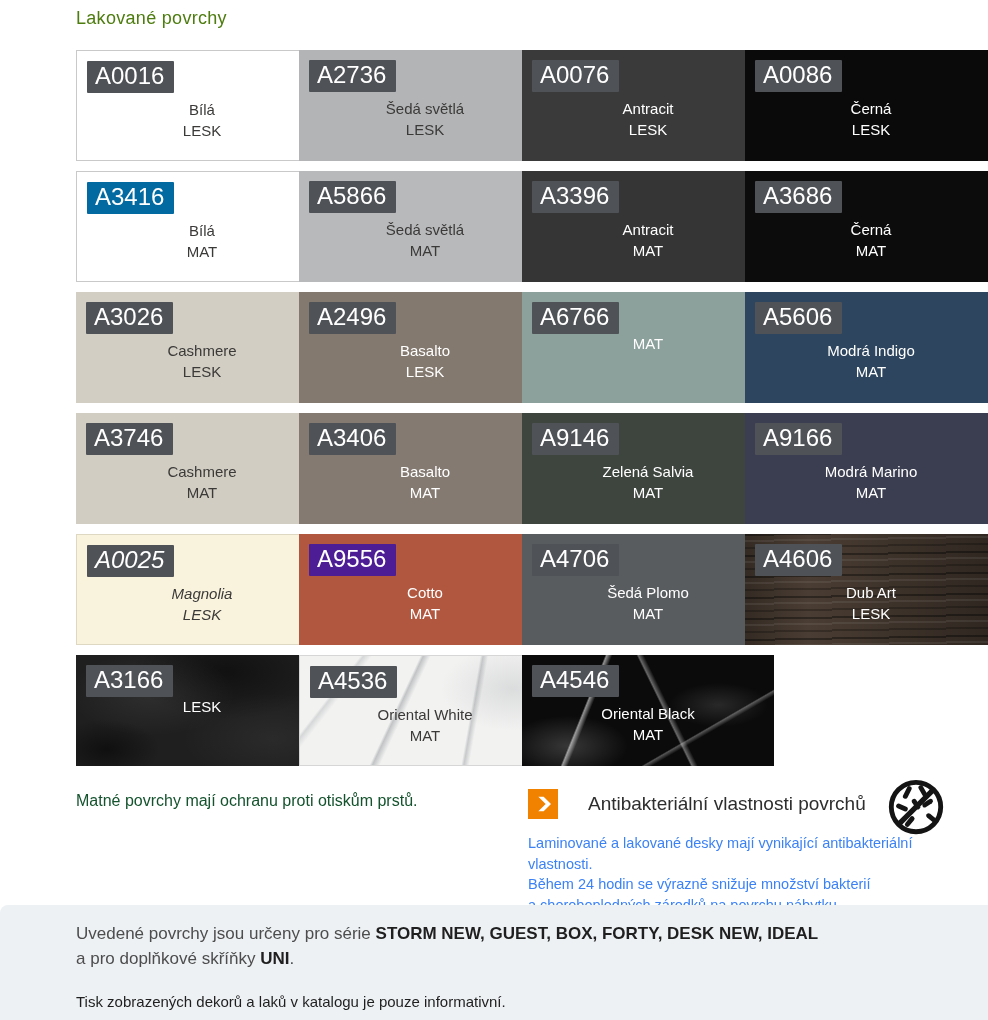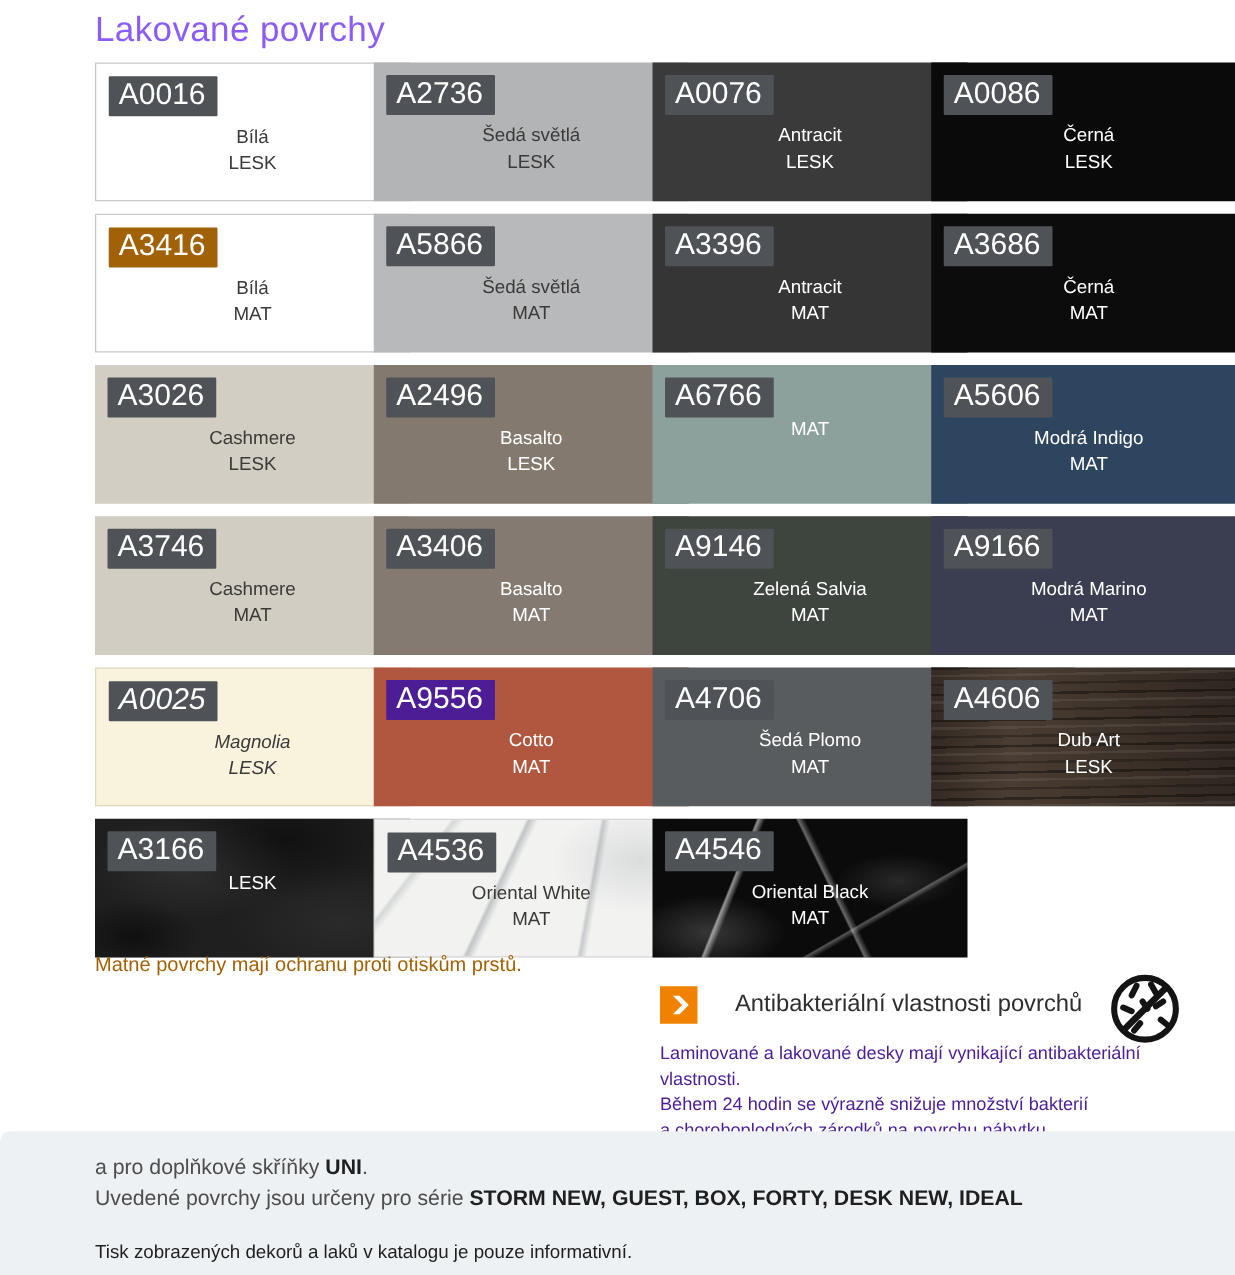--- a/index.html
+++ b/index.html
@@ -3,21 +3,21 @@
 <meta charset="utf-8">
 <style>
   * { margin:0; padding:0; box-sizing:border-box; }
   html,body { background:#ffffff; }
   .page {
     position:relative; width:988px; height:1020px; overflow:hidden;
     background:#ffffff; font-family:"Liberation Sans", sans-serif; color:#3b3a39;
   }
   .page-title {
     position:absolute; left:76px; top:8px;
-    font-size:28px; font-weight:300; letter-spacing:.3px; color:#8b5cf6;
+    font-size:18px; font-weight:300; letter-spacing:.3px; color:#4d7c0f;
   }
   .top-note { position:absolute; left:393px; top:13px; display:flex; align-items:center; gap:12px; }
   .arrow-box {
     width:30px; height:30px; background:#f08200; display:flex; align-items:center; justify-content:center;
     flex:0 0 auto;
   }
   .arrow-box svg { display:block; }
   .top-note-text { font-size:16px; color:#222; }
 
   .grid {
@@ -63,27 +63,27 @@
   .tex-marble-black {
     background-color:#0b0b0c;
     background-image:
       linear-gradient(112deg, transparent 28%, rgba(255,255,255,.55) 28.6%, transparent 30.5%),
       linear-gradient(64deg, transparent 55%, rgba(255,255,255,.38) 55.6%, transparent 57.5%),
       linear-gradient(150deg, transparent 70%, rgba(255,255,255,.30) 70.6%, transparent 72.5%),
       radial-gradient(ellipse 110px 55px at 18% 82%, rgba(255,255,255,.18), transparent 55%),
       radial-gradient(ellipse 90px 40px at 78% 45%, rgba(255,255,255,.12), transparent 55%);
   }
 
-  .fingerprint-note { position:absolute; left:76px; top:764px; font-size:16px; color:#a16207; }
+  .fingerprint-note { position:absolute; left:76px; top:792px; font-size:16px; color:#14532d; }
 
   .antibacterial { position:absolute; left:528px; top:789px; width:432px; }
   .ab-header { display:flex; align-items:center; gap:30px; }
   .ab-heading { font-size:19px; color:#2e2e2e; }
   .ab-icon { position:absolute; left:357px; top:-13px; width:62px; height:62px; }
-  .ab-lines { margin-top:14px; font-size:14.5px; line-height:1.42; color:#4c1d95; }
+  .ab-lines { margin-top:14px; font-size:14.5px; line-height:1.42; color:#3b82f6; }
 
   .footer-band {
     position:absolute; left:0; right:0; top:905px; bottom:0;
     background:#edf1f4; border-top-left-radius:8px;
     padding:16px 40px 0 76px; color:#4d4d4d;
   }
   .footer-line { font-size:17px; line-height:25px; font-weight:300; color:#4d4d4d; }
   .footer-line b { font-weight:700; color:#1f1f1f; }
   .footer-disclaimer { margin-top:22px; font-size:15px; color:#1f1f1f; }
 </style>
@@ -93,21 +93,21 @@
 <div class="page">
 
   <h1 class="page-title">Lakované povrchy</h1>
 
 
   <div class="grid">
       <div class="tile" style="background: rgb(255, 255, 255); color: rgb(59, 58, 57); border: 1px solid rgb(201, 201, 201);"><span class="chip" style="background: rgb(79, 82, 86);">A0016</span><div class="nm">Bílá</div><div class="fin">LESK</div></div>
       <div class="tile" style="background: rgb(179, 180, 182); color: rgb(59, 58, 57);"><span class="chip" style="background: rgb(79, 82, 86);">A2736</span><div class="nm">Šedá světlá</div><div class="fin">LESK</div></div>
       <div class="tile" style="background: rgb(58, 58, 58); color: rgb(255, 255, 255);"><span class="chip" style="background: rgb(79, 82, 86);">A0076</span><div class="nm">Antracit</div><div class="fin">LESK</div></div>
       <div class="tile" style="background: rgb(10, 10, 10); color: rgb(255, 255, 255);"><span class="chip" style="background: rgb(79, 82, 86);">A0086</span><div class="nm">Černá</div><div class="fin">LESK</div></div>
-      <div class="tile" style="background: rgb(255, 255, 255); color: rgb(59, 58, 57); border: 1px solid rgb(201, 201, 201);"><span class="chip" style="background: #a16207;">A3416</span><div class="nm">Bílá</div><div class="fin">MAT</div></div>
+      <div class="tile" style="background: rgb(255, 255, 255); color: rgb(59, 58, 57); border: 1px solid rgb(201, 201, 201);"><span class="chip" style="background: #0369a1;">A3416</span><div class="nm">Bílá</div><div class="fin">MAT</div></div>
       <div class="tile" style="background: rgb(184, 185, 187); color: rgb(59, 58, 57);"><span class="chip" style="background: rgb(79, 82, 86);">A5866</span><div class="nm">Šedá světlá</div><div class="fin">MAT</div></div>
       <div class="tile" style="background: rgb(53, 53, 53); color: rgb(255, 255, 255);"><span class="chip" style="background: rgb(79, 82, 86);">A3396</span><div class="nm">Antracit</div><div class="fin">MAT</div></div>
       <div class="tile" style="background: rgb(12, 12, 12); color: rgb(255, 255, 255);"><span class="chip" style="background: rgb(79, 82, 86);">A3686</span><div class="nm">Černá</div><div class="fin">MAT</div></div>
       <div class="tile" style="background: rgb(210, 206, 195); color: rgb(59, 58, 57);"><span class="chip" style="background: rgb(79, 82, 86);">A3026</span><div class="nm">Cashmere</div><div class="fin">LESK</div></div>
       <div class="tile" style="background: rgb(132, 121, 111); color: rgb(255, 255, 255);"><span class="chip" style="background: rgb(79, 82, 86);">A2496</span><div class="nm">Basalto</div><div class="fin">LESK</div></div>
       <div class="tile" style="background: rgb(140, 161, 156); color: rgb(255, 255, 255);"><span class="chip" style="background: rgb(79, 82, 86);">A6766</span><div class="fin">MAT</div></div>
       <div class="tile" style="background: rgb(45, 69, 94); color: rgb(255, 255, 255);"><span class="chip" style="background: rgb(79, 82, 86);">A5606</span><div class="nm">Modrá Indigo</div><div class="fin">MAT</div></div>
       <div class="tile" style="background: rgb(209, 205, 194); color: rgb(59, 58, 57);"><span class="chip" style="background: rgb(79, 82, 86);">A3746</span><div class="nm">Cashmere</div><div class="fin">MAT</div></div>
       <div class="tile" style="background: rgb(132, 122, 114); color: rgb(255, 255, 255);"><span class="chip" style="background: rgb(79, 82, 86);">A3406</span><div class="nm">Basalto</div><div class="fin">MAT</div></div>
       <div class="tile" style="background: rgb(62, 69, 63); color: rgb(255, 255, 255);"><span class="chip" style="background: rgb(79, 82, 86);">A9146</span><div class="nm">Zelená Salvia</div><div class="fin">MAT</div></div>
@@ -146,18 +146,18 @@
       </svg>
     </span>
     <div class="ab-lines">
       <div>Laminované a lakované desky mají vynikající antibakteriální vlastnosti.</div>
       <div>Během 24 hodin se výrazně snižuje množství bakterií</div>
       <div>a choroboplodných zárodků na povrchu nábytku.</div>
     </div>
   </div>
 
   <div class="footer-band">
+    <div class="footer-line"><span>Uvedené povrchy jsou určeny pro série </span><b>STORM NEW, GUEST, BOX, FORTY, DESK NEW, IDEAL</b></div>
     <div class="footer-line"><span>a pro doplňkové skříňky </span><b>UNI</b><span>.</span></div>
-    <div class="footer-line"><span>Uvedené povrchy jsou určeny pro série </span><b>STORM NEW, GUEST, BOX, FORTY, DESK NEW, IDEAL</b></div>
     <div class="footer-disclaimer">Tisk zobrazených dekorů a laků v katalogu je pouze informativní.</div>
   </div>
 
 </div>
 
 </body></html>

